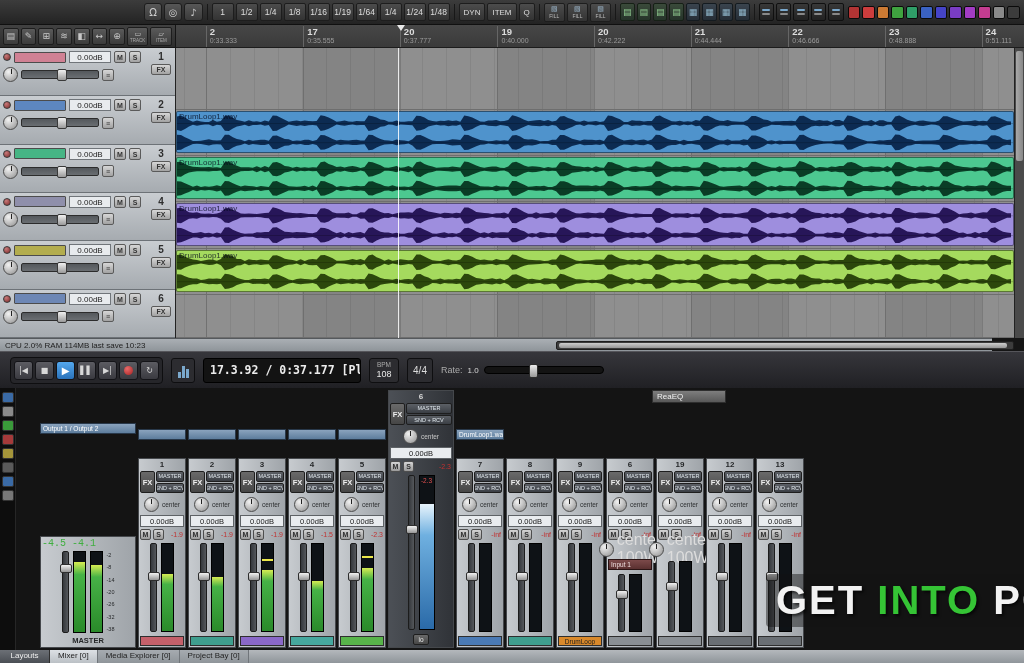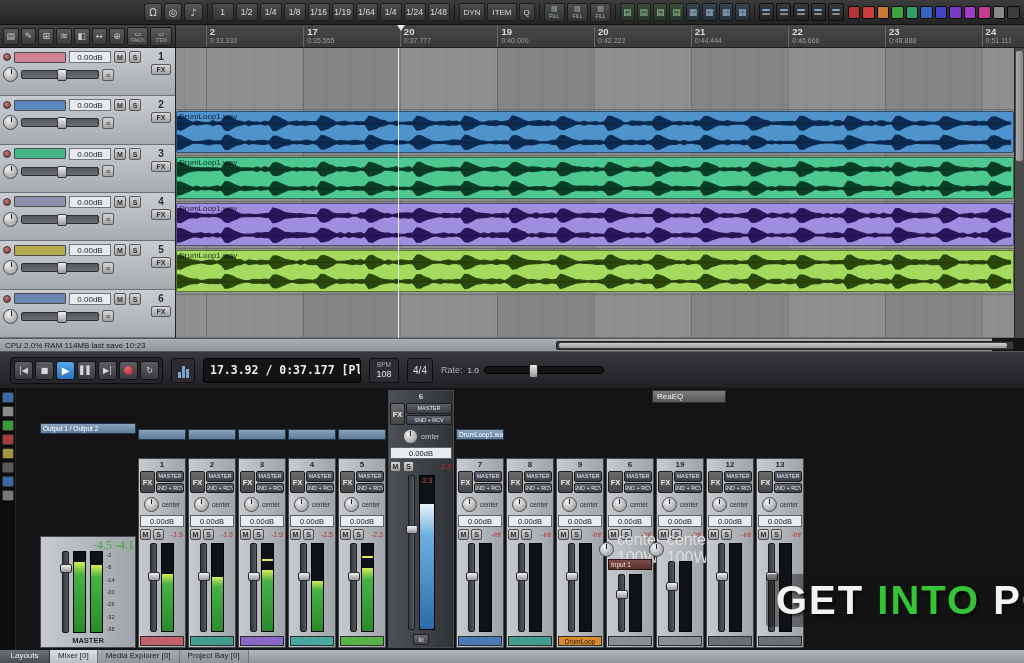--- a/index.html
+++ b/index.html
@@ -120,21 +120,21 @@
   .ftrack{width:7px;background:linear-gradient(90deg,#35383c,#55585c);border:1px solid #1c1c1c;border-radius:2px;position:relative}
   .fthumb{position:absolute;left:-3px;width:12px;height:9px;background:linear-gradient(#f2f2f2,#969696);border:1px solid #2e2e2e;border-radius:2px}
   .meter{width:13px;background:#0e1216;border:1px solid #000;position:relative;overflow:hidden}
   .meter.wide{width:16px}
   .mfill{position:absolute;left:0;right:0;bottom:0;background:linear-gradient(#d6ec52,#46b246 18%,#2a8a2a)}
   .mfill.blue{background:linear-gradient(#e8f4fc,#6fb0e0 25%,#2a6aa8)}
   .pkmark{position:absolute;left:0;right:0;height:2px;background:#ece84a}
   .mread{position:absolute;top:1px;left:0;right:0;font-size:6.5px;color:#e05050;text-align:center;z-index:3}
   .sbottom{height:10px;border:1px solid #2e2e2e;margin-top:1px;font-size:6.5px;text-align:center;line-height:9px;color:#1e1e1e;flex:none;overflow:hidden}
   .iobtn{height:11px;width:16px;margin:1px auto;background:linear-gradient(#6a6a6a,#464646);border:1px solid #1e1e1e;border-radius:2px;color:#e8e8e8;font-size:6.5px;text-align:center;line-height:10px;flex:none}
-  .mpeaks{height:10px;font-size:12px;color:#3fae3f;text-align:right;font-family:Liberation Serif, serif;flex:none}
+  .mpeaks{height:10px;font-size:10px;color:#3fae3f;text-align:left;font-family:Liberation Mono, monospace;flex:none}
   .mscale{display:flex;flex-direction:column;justify-content:space-between;font-size:5.5px;color:#26282a;text-align:left;padding:1px 0}
   .mlabel{height:10px;font-size:7.5px;font-weight:bold;color:#26282a;text-align:center;flex:none}
 
   
   #watermark{position:absolute;left:766px;top:186px;padding:4px 10px;background:rgba(18,18,18,.45);border-radius:4px;font-size:40px;font-weight:bold;letter-spacing:2px;color:#f2f2f2;text-shadow:2px 2px 3px rgba(0,0,0,.65);white-space:nowrap}
   #watermark .grn{color:#35c435}
   #tagline{position:absolute;left:766px;top:242px;width:258px;height:17px;background:rgba(8,14,30,.92);color:#e2e8f0;font-size:10px;font-style:italic;display:flex;align-items:center;justify-content:center}
 
   
   #bottombar{position:absolute;left:0;top:650px;width:1024px;height:13px;background:linear-gradient(#b4b8bc,#8f959a);display:flex;font-size:8px}

